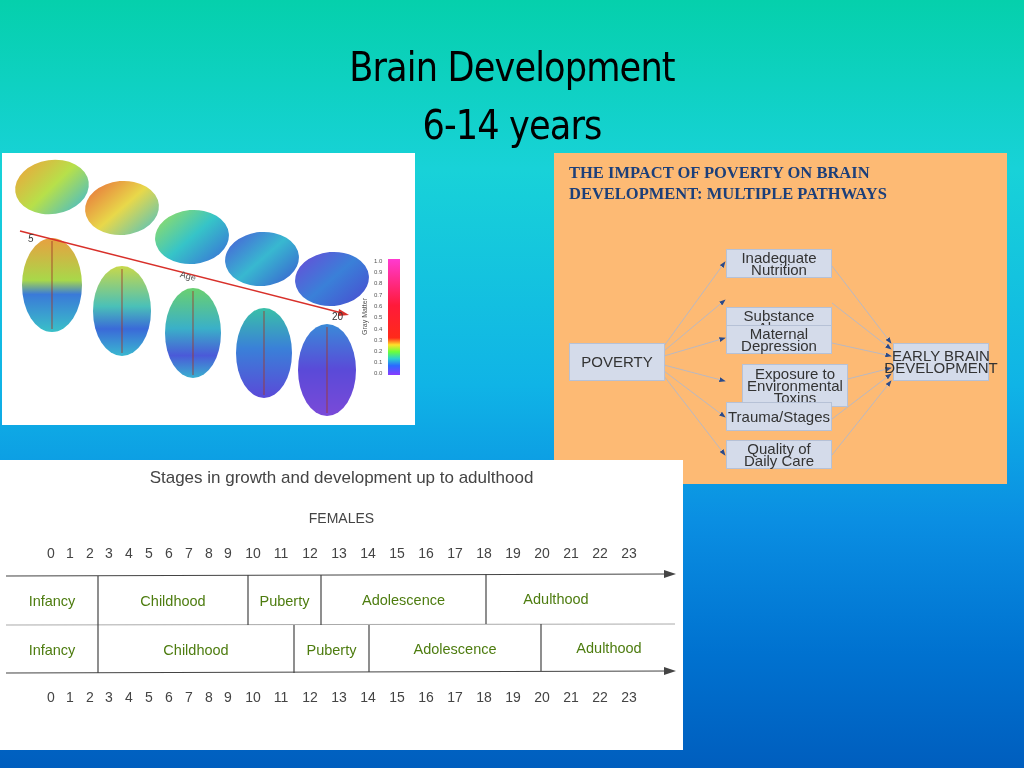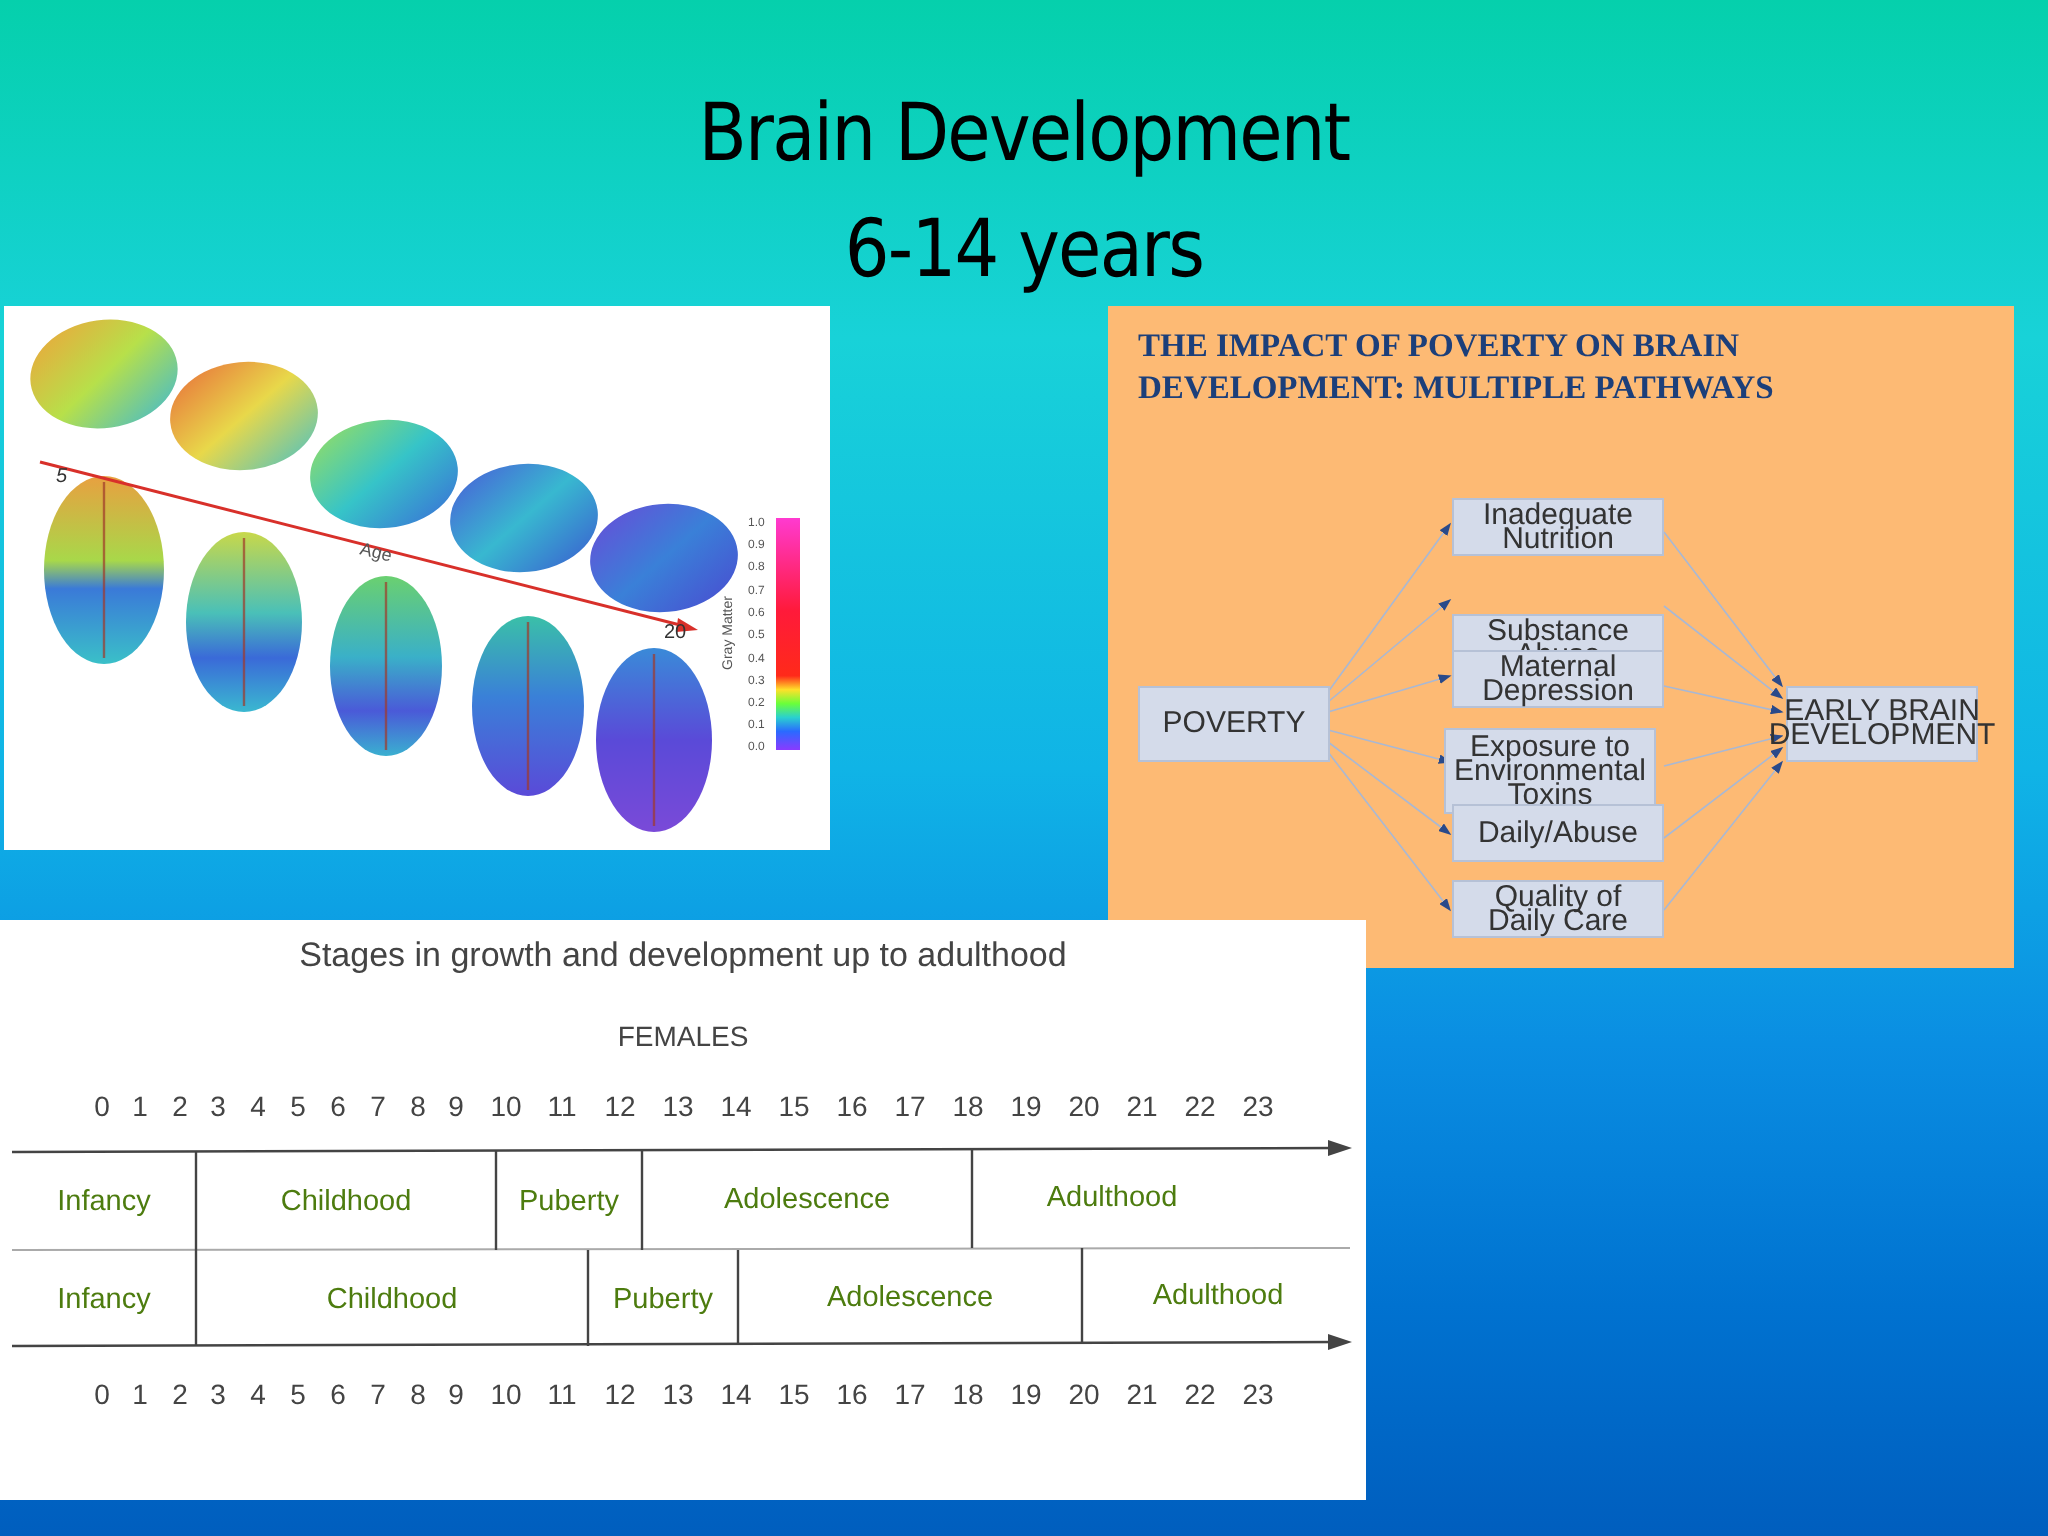--- a/index.html
+++ b/index.html
@@ -205,23 +205,23 @@
       <line x1="278" y1="302" x2="337" y2="228"></line>
     </g>
   </svg>
   <div class="p-box" style="left:15px;top:190px;width:96px;height:38px;">POVERTY</div>
   <div class="p-box" style="left:172px;top:96px;width:106px;height:29px;">Inadequate
 Nutrition</div>
   <div class="p-box" style="left:172px;top:134px;width:106px;height:29px;margin-top:20px;">Substance
 Abuse</div>
   <div class="p-box" style="left:172px;top:172px;width:106px;height:29px;">Maternal
 Depression</div>
-  <div class="p-box" style="left:168px;top:211px;width:106px;height:43px;">Exposure to
+  <div class="p-box" style="left:188px;top:211px;width:106px;height:43px;">Exposure to
 Environmental Toxins</div>
-  <div class="p-box" style="left:172px;top:249px;width:106px;height:29px;">Daily/Abuse</div>
+  <div class="p-box" style="left:172px;top:249px;width:106px;height:29px;">Trauma/Stages</div>
   <div class="p-box" style="left:172px;top:287px;width:106px;height:29px;">Quality of
 Daily Care</div>
   <div class="p-box" style="left:339px;top:190px;width:96px;height:38px;">EARLY BRAIN
 DEVELOPMENT</div>
 </div>
 
 <div class="stages-panel">
   <div class="stages-title">Stages in growth and development up to adulthood</div>
   <div class="sex-label" style="top:50px;">FEMALES</div>
   <div class="age-row" id="age-row-top" style="top:85px;">

